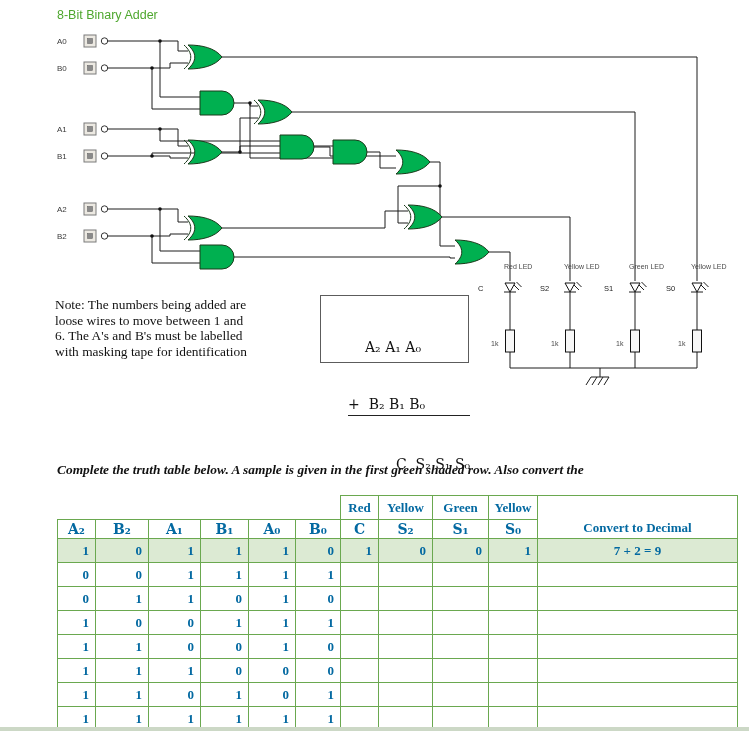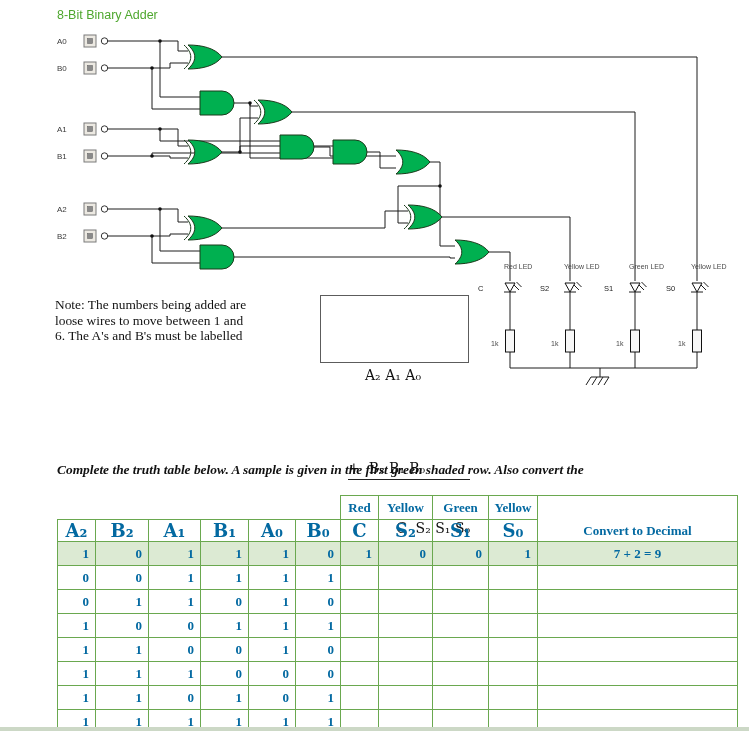--- a/index.html
+++ b/index.html
@@ -33,43 +33,43 @@
 
   .eqbox {
     position:absolute; left:320px; top:295px; width:149px; height:68px;
     border:1px solid #5c5c5c;
   }
   .eq-inner {
     position:absolute; left:27px; top:4px;
     font-family:"DejaVu Serif","Liberation Serif",serif;
     font-size:14px; line-height:19px; white-space:pre;
   }
-  .eq-l1 { padding-left:17px;margin-top:28px; }
-  .eq-l2 { border-bottom:1.2px solid #222; padding-bottom:1px;margin-top:36px; }
+  .eq-l1 { padding-left:17px; }
+  .eq-l2 { border-bottom:1.2px solid #222; padding-bottom:1px; }
   .eq-l3 { padding-left:1px; padding-top:1px;margin-left:47px; }
 
   .instruction {
     position:absolute; left:57px; top:461px;
     font-size:13.4px; font-weight:bold; line-height:17px;font-style:italic;
   }
   .instruction div { white-space:nowrap; }
 
   table.truth {
     position:absolute; left:57px; top:495px;
     border-collapse:collapse; table-layout:fixed;
     font-size:13px; font-weight:bold; color:#0369a1;
   }
   .truth td {
     border:1px solid var(--table_border, #6AA84F);
     height:24px; text-align:right; padding:0 6px 0 0;
     overflow:hidden;
   }
   .truth td.hdr {
     text-align:center; padding:0; height:19px;
-    font-family:"DejaVu Serif","Liberation Serif",serif; font-size:18px;
+    font-family:"DejaVu Serif","Liberation Serif",serif; font-size:14px;
   }
   .truth td.colorhdr { text-align:center; padding:0; height:19px; }
   .truth td.nob { border:none; }
   .truth td.convert-hdr { vertical-align:bottom; text-align:center; padding:0 0 2px 0; }
   .truth tr.sample td { background:var(--sample_row_bg, #DCEAD3); }
   .truth td.dec { text-align:center; padding:0; }
   .bottom-strip {
     position:absolute; left:0; top:727px; width:749px; height:4px;
     background:#ccd8c6;
   }
@@ -243,20 +243,21 @@
 
     <g>
       <path class="wire" d="M591 377 H609 M591 377 L586 385 M597 377 L592 385 M603 377 L598 385 M609 377 L604 385"></path>
     </g>
   </svg>
 
   <div class="note">
     <div>Note: The numbers being added are</div>
     <div>loose wires to move between 1 and</div>
     <div>6. The A's and B's must be labelled</div>
+    <div>with masking tape for identification</div>
   </div>
 
   <div class="eqbox">
     <div class="eq-inner">
       <div class="eq-l1">A₂ A₁ A₀</div>
       <div class="eq-l2">+  B₂ B₁ B₀</div>
       <div class="eq-l3">C  S₂ S₁ S₀</div>
     </div>
   </div>
 

